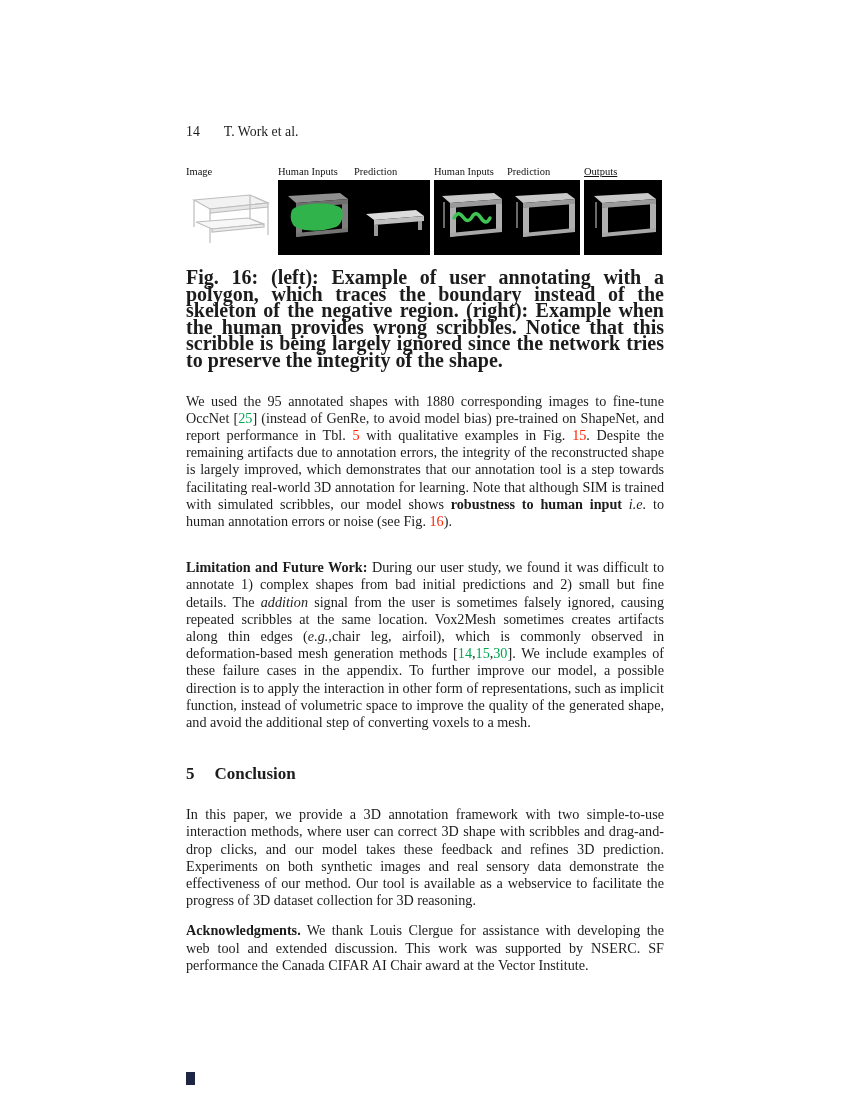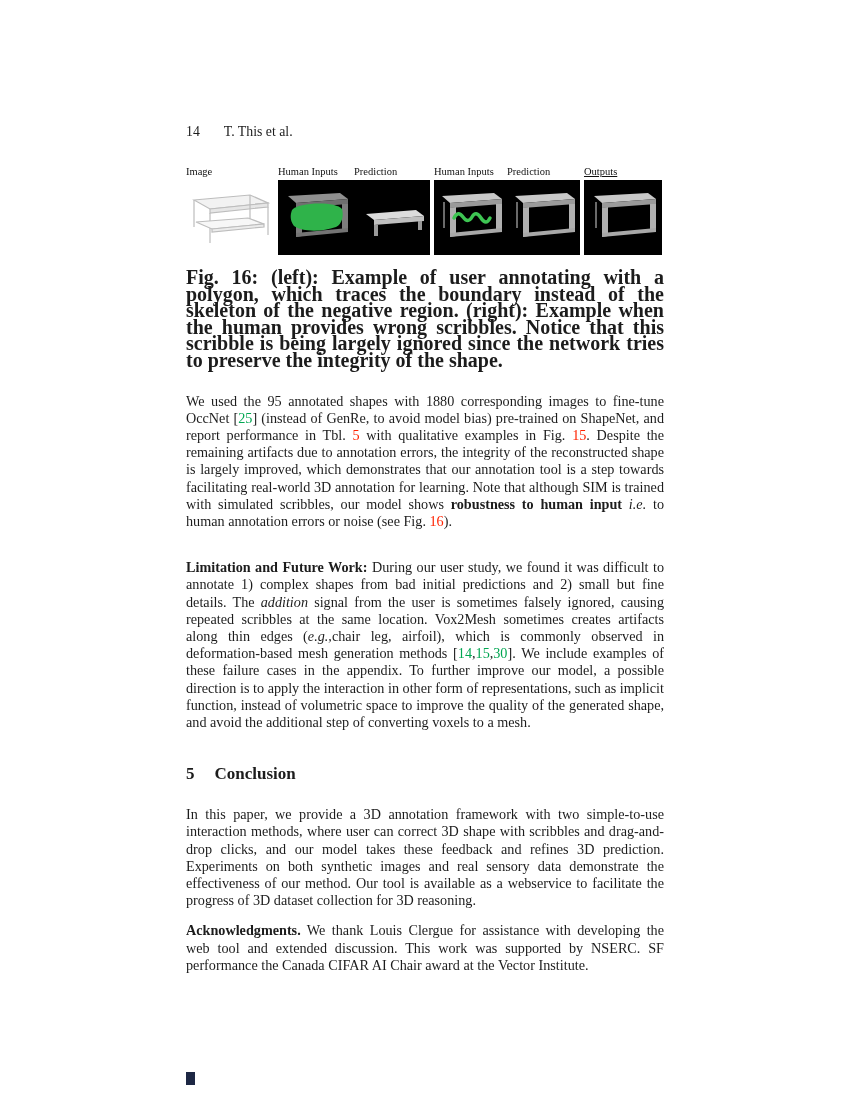--- a/index.html
+++ b/index.html
@@ -38,21 +38,21 @@
   .artifact { position:absolute; left:186px; top:1072px; width:9px; height:13px; background:#1d2744; }
 </style>
 </head>
 <body>
 
 <div class="page">
   <div class="content">
 
     <div class="running-head">
       <span class="pagenum">14</span>
-      <span>T. This et al.</span>
+      <span>T. Work et al.</span>
     </div>
 
     <div class="figure">
       <div class="fig-labels">
         <span class="lb0">Image</span>
         <span class="lb1">Human Inputs</span>
         <span class="lb2">Prediction</span>
         <span class="lb3">Human Inputs</span>
         <span class="lb4">Prediction</span>
         <span class="lb5">Outputs</span>

